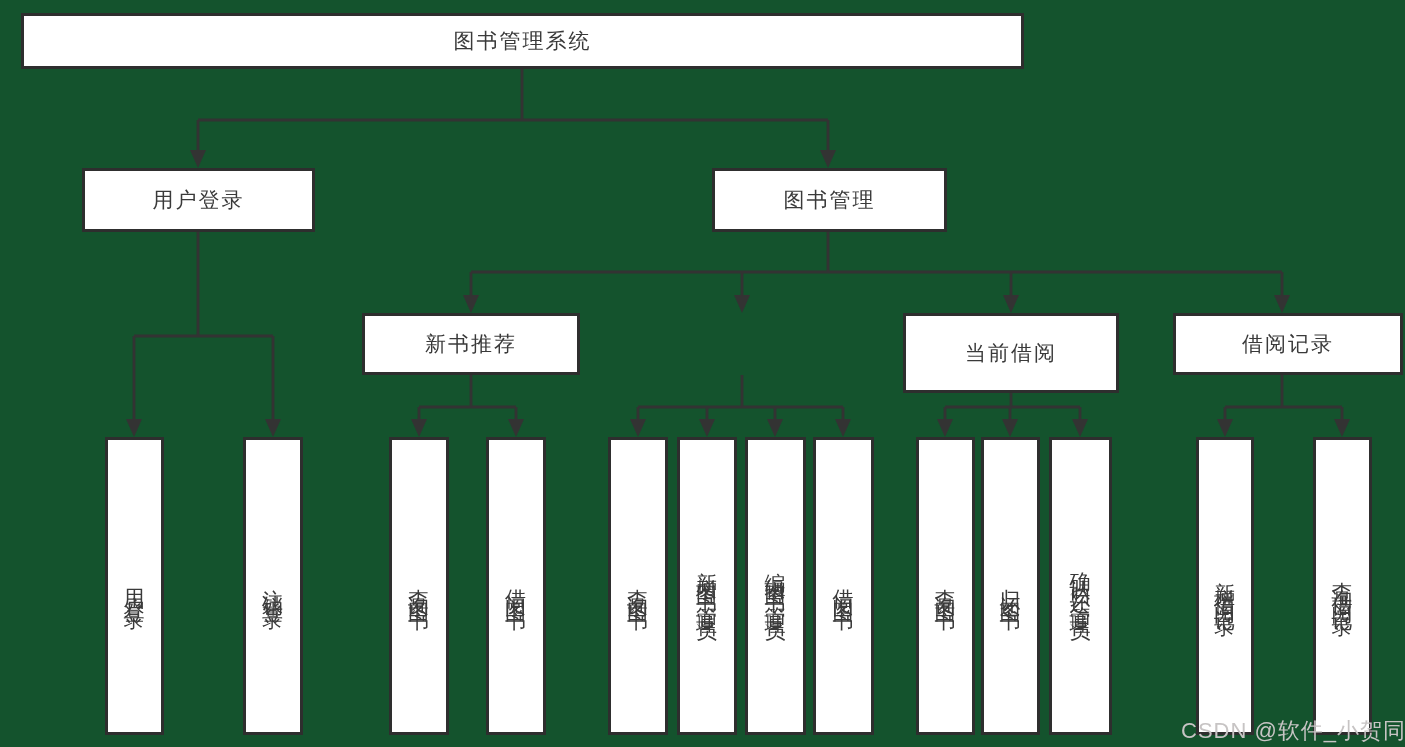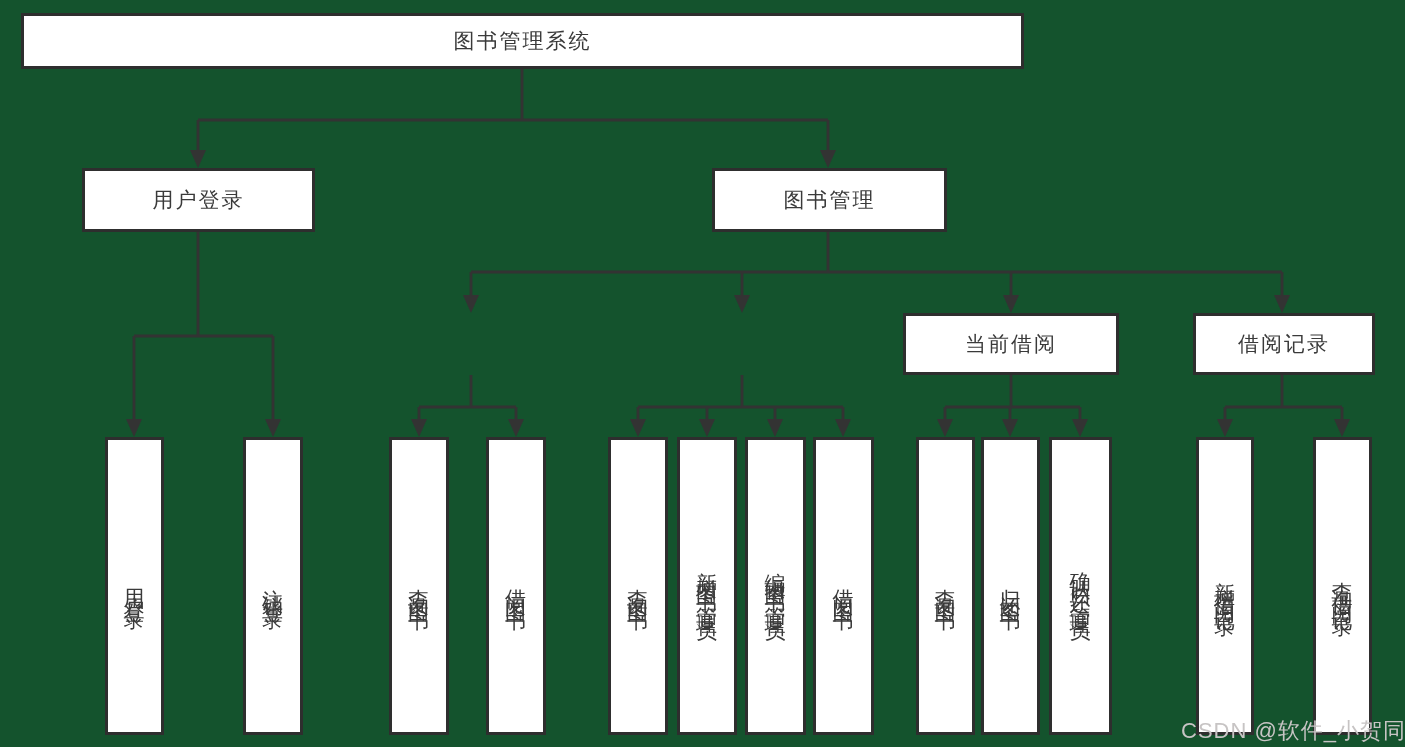--- a/index.html
+++ b/index.html
@@ -72,24 +72,27 @@
     <span>图书管理系统</span>
   </div>
 
   <div class="node" style="left:82px;top:168px;width:233px;height:64px;">
     <span>用户登录</span>
   </div>
   <div class="node" style="left:712px;top:168px;width:235px;height:64px;">
     <span>图书管理</span>
   </div>
 
-  <div class="node" style="left:903px;top:313px;width:216px;height:62px;">
+  <div class="node" style="left:362px;top:313px;width:218px;height:62px;">
+    <span>新书推荐</span>
+  </div>
+  <div class="node" style="left:903px;top:313px;width:216px;height:80px;">
     <span>当前借阅</span>
   </div>
-  <div class="node" style="left:1173px;top:313px;width:182px;height:62px;margin-left:20px;">
+  <div class="node" style="left:1173px;top:313px;width:230px;height:62px;">
     <span>借阅记录</span>
   </div>
 
   <div class="node leaf" style="left:105px;top:437px;width:59px;height:298px;">
     <span class="vtext">用户登录</span>
   </div>
   <div class="node leaf" style="left:243px;top:437px;width:60px;height:298px;">
     <span class="vtext">注销登录</span>
   </div>
   <div class="node leaf" style="left:389px;top:437px;width:60px;height:298px;">

